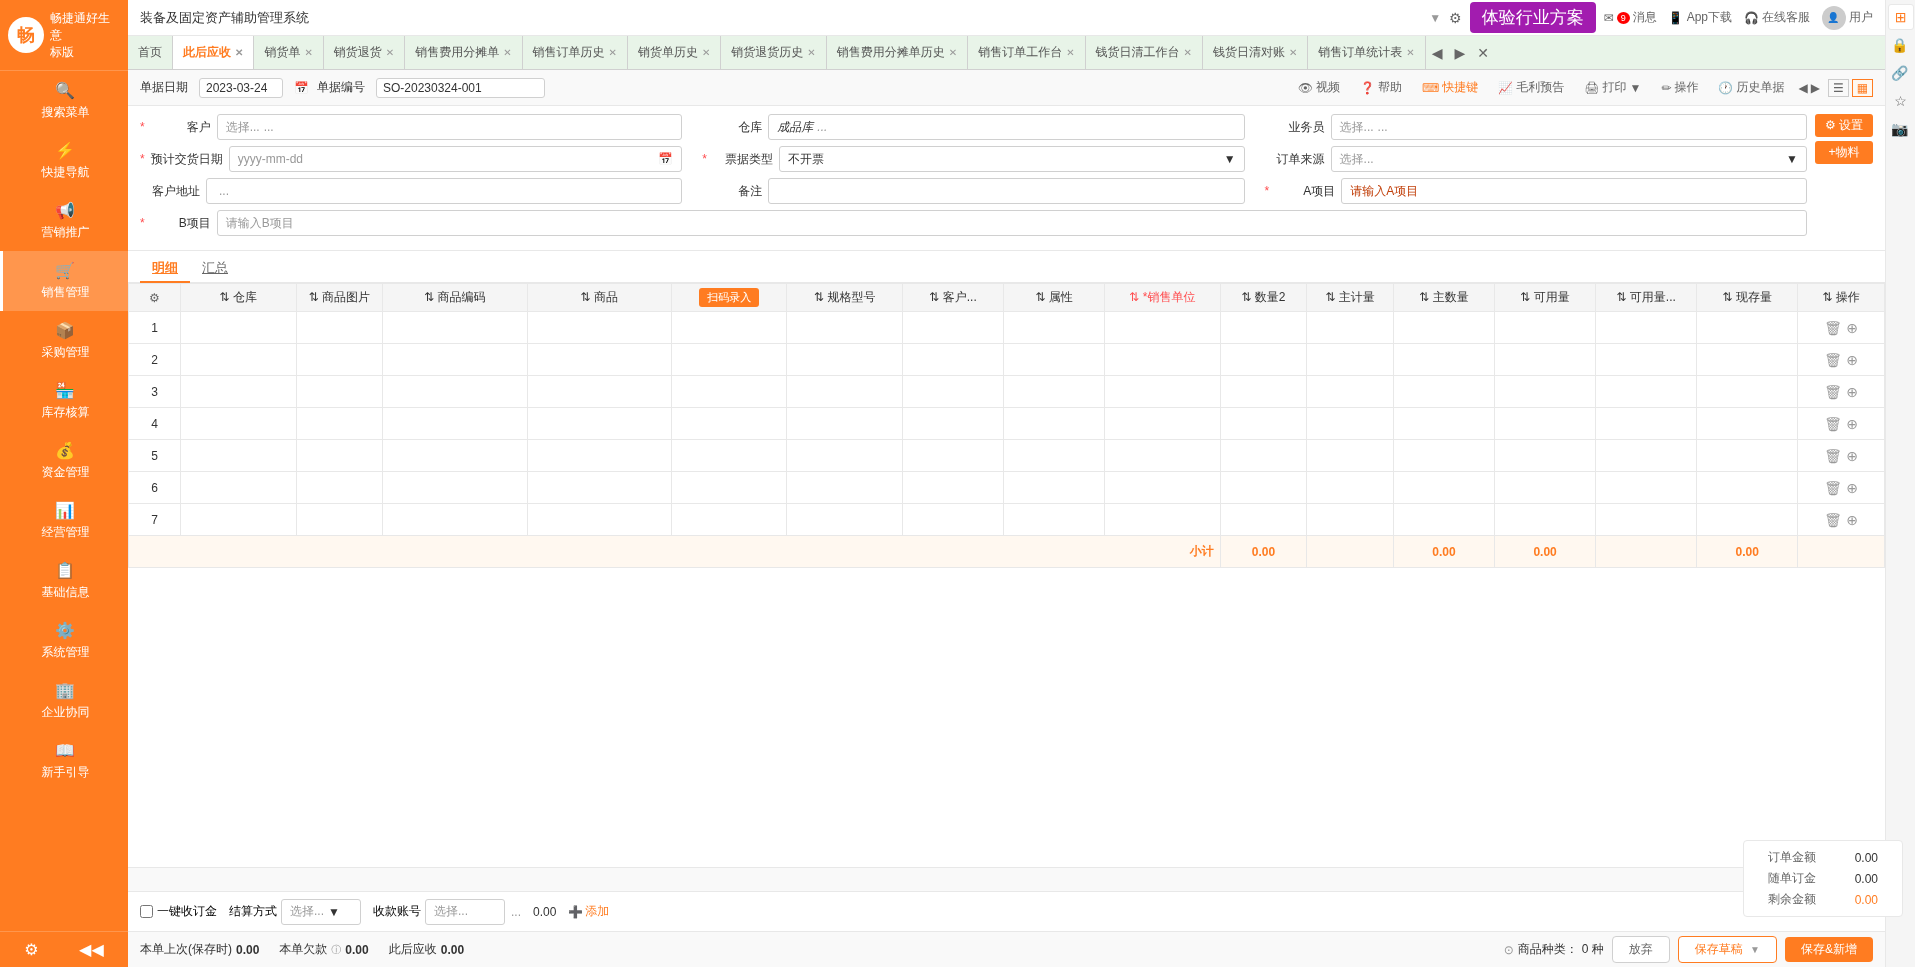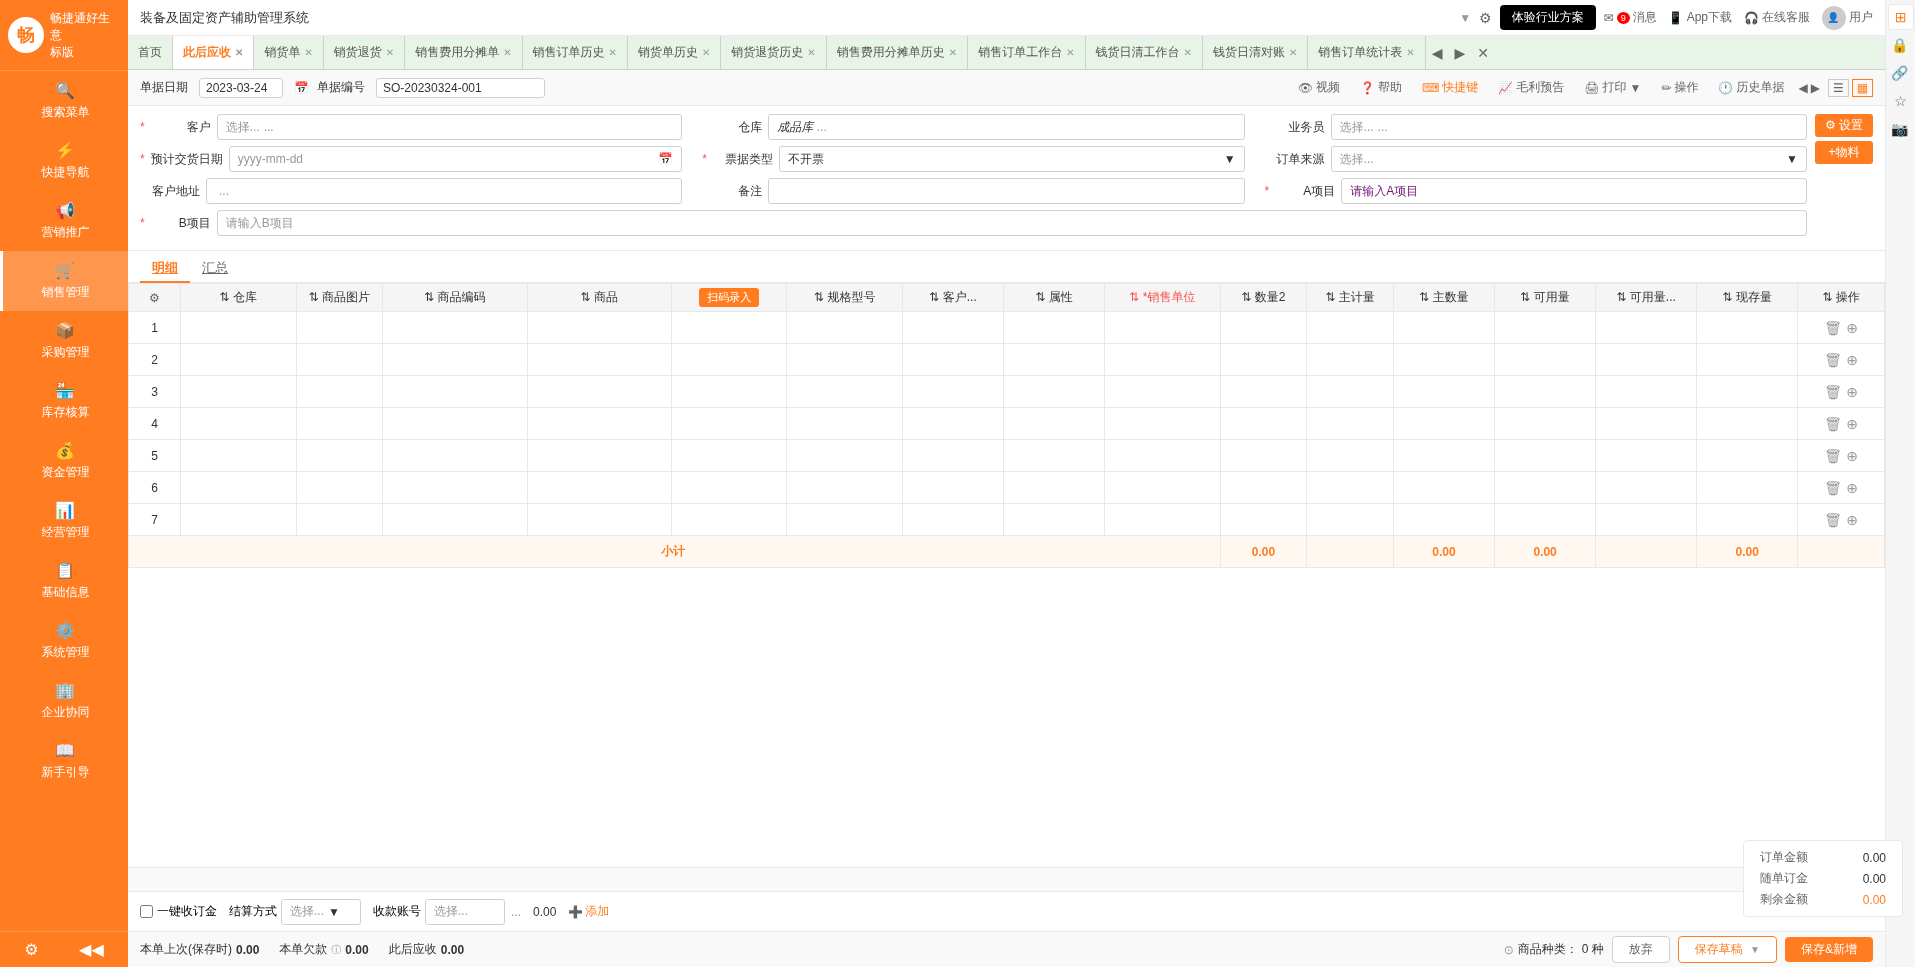--- a/index.html
+++ b/index.html
@@ -16,21 +16,21 @@
     .sidebar-item .si-icon { font-size: 16px; }
     .sidebar-bottom { width: 100%; display: flex; justify-content: space-around; padding: 8px 4px; border-top: 1px solid rgba(255,255,255,0.2); }
     .sidebar-bottom-btn { color: #fff; font-size: 16px; cursor: pointer; }
 
     
     .main { flex: 1; display: flex; flex-direction: column; overflow: hidden; }
 
     
     .topbar { height: 36px; background: #fff; display: flex; align-items: center; padding: 0 12px; gap: 8px; border-bottom: 1px solid #e8e8e8; flex-shrink: 0; }
     .topbar-title { font-size: 13px; color: #333; flex: 1; }
-    .topbar-solution-btn { background: #000000; color: #fff; border: none; border-radius: 4px; padding: 4px 12px; cursor: pointer; font-size: 12px; }
+    .topbar-solution-btn { background: #a21caf; color: #fff; border: none; border-radius: 4px; padding: 4px 12px; cursor: pointer; font-size: 17px; }
     .topbar-actions { display: flex; align-items: center; gap: 12px; color: #666; }
     .topbar-icon-btn { cursor: pointer; display: flex; align-items: center; gap: 3px; }
     .badge { background: #f00; color: #fff; border-radius: 50%; font-size: 9px; padding: 1px 4px; }
     .user-avatar { width: 24px; height: 24px; border-radius: 50%; background: #ccc; display: flex; align-items: center; justify-content: center; font-size: 10px; }
 
     
     .tabbar { height: 34px; background: #e8f4e8; display: flex; align-items: center; overflow: hidden; flex-shrink: 0; border-bottom: 1px solid #d0d0d0; }
     .tab { height: 100%; display: flex; align-items: center; padding: 0 10px; gap: 4px; cursor: pointer; font-size: 12px; color: #555; border-right: 1px solid #d0d0d0; white-space: nowrap; flex-shrink: 0; }
     .tab.active { background: #fff; color: #ff7c21; font-weight: bold; }
     .tab-close { font-size: 10px; color: #999; cursor: pointer; }
@@ -92,21 +92,21 @@
     
     .status-bar { height: 36px; background: #f9f9f9; border-top: 1px solid #e8e8e8; display: flex; align-items: center; padding: 16px 12px; gap: 20px; flex-shrink: 0; }
     .status-item { display: flex; align-items: center; gap: 4px; font-size: 12px; color: #333; }
     .status-item .value { color: #333; font-weight: bold; }
     .status-right { margin-left: auto; display: flex; align-items: center; gap: 8px; }
     .discard-btn { border: 1px solid #d0d0d0; background: #fff; color: #666; border-radius: 4px; padding: 4px 16px; cursor: pointer; font-size: 12px; }
     .save-draft-btn { border: 1px solid #ff7c21; background: #fff; color: #ff7c21; border-radius: 4px; padding: 4px 16px; cursor: pointer; font-size: 12px; }
     .save-new-btn { background: #ff7c21; color: #fff; border: none; border-radius: 4px; padding: 4px 16px; cursor: pointer; font-size: 12px; }
 
     
-    .order-summary { position: absolute; right: 12px; bottom: 50px; background: #fff; border: 1px solid #e8e8e8; border-radius: 4px; padding: 8px 16px; min-width: 160px; }
+    .order-summary { position: absolute; right: 12px; bottom: 50px; background: #fff; border: 1px solid #e8e8e8; border-radius: 4px; padding: 8px 24px; min-width: 160px; }
     .order-summary-row { display: flex; justify-content: space-between; align-items: center; margin-bottom: 4px; font-size: 12px; color: #666; }
     .order-summary-row .amount { color: #333; }
     .order-summary-row:last-child { margin-bottom: 0; }
 
     
     .right-panel { width: 30px; background: #f5f5f5; border-left: 1px solid #e8e8e8; display: flex; flex-direction: column; align-items: center; padding: 4px 0; gap: 2px; flex-shrink: 0; }
     .right-panel-icon { width: 26px; height: 26px; display: flex; align-items: center; justify-content: center; cursor: pointer; color: #666; font-size: 14px; border-radius: 3px; }
     .right-panel-icon.active { background: #fff; border: 1px solid #e8e8e8; color: #ff7c21; }
 
     
@@ -396,21 +396,21 @@
             <div style="width:20px;"></div>
             <div class="form-group">
               <span class="form-label">备注</span>
               <div class="form-input" style="flex:1;min-width:200px;"></div>
             </div>
             <div style="width:20px;"></div>
             <div class="form-group">
               <span class="required-star">*</span>
               <span class="form-label">A项目</span>
               <div class="form-input" style="flex:1;">
-                <span style="color:#701a75;">请输入A项目</span>
+                <span style="color:#c2410c;">请输入A项目</span>
               </div>
             </div>
           </div>
 
           <div class="form-row">
             <div class="form-group">
               <span class="required-star">*</span>
               <span class="form-label">B项目</span>
               <div class="form-input" style="width:200px;">
                 <span style="color:#999;">请输入B项目</span>
@@ -685,21 +685,21 @@
               <td></td>
               <td></td>
               <td>
                 <div class="col-action">
                   <span class="action-icon">🗑</span>
                   <span class="action-icon">⊕</span>
                 </div>
               </td>
             </tr>
             <tr class="summary-row">
-              <td colspan="10" style="text-align: center; padding-left: 4px; color: rgb(255, 124, 33); margin-left: 26px;">小计</td>
+              <td colspan="10" style="text-align: right; padding-left: 4px; color: rgb(255, 124, 33); margin-left: 26px;">小计</td>
               <td style="color: rgb(255, 124, 33);">0.00</td>
               <td></td>
               <td style="color: rgb(255, 124, 33);">0.00</td>
               <td style="color: rgb(255, 124, 33);">0.00</td>
               <td></td>
               <td style="color: rgb(255, 124, 33);">0.00</td>
               <td></td>
             </tr>
           </tbody>
         </table>

